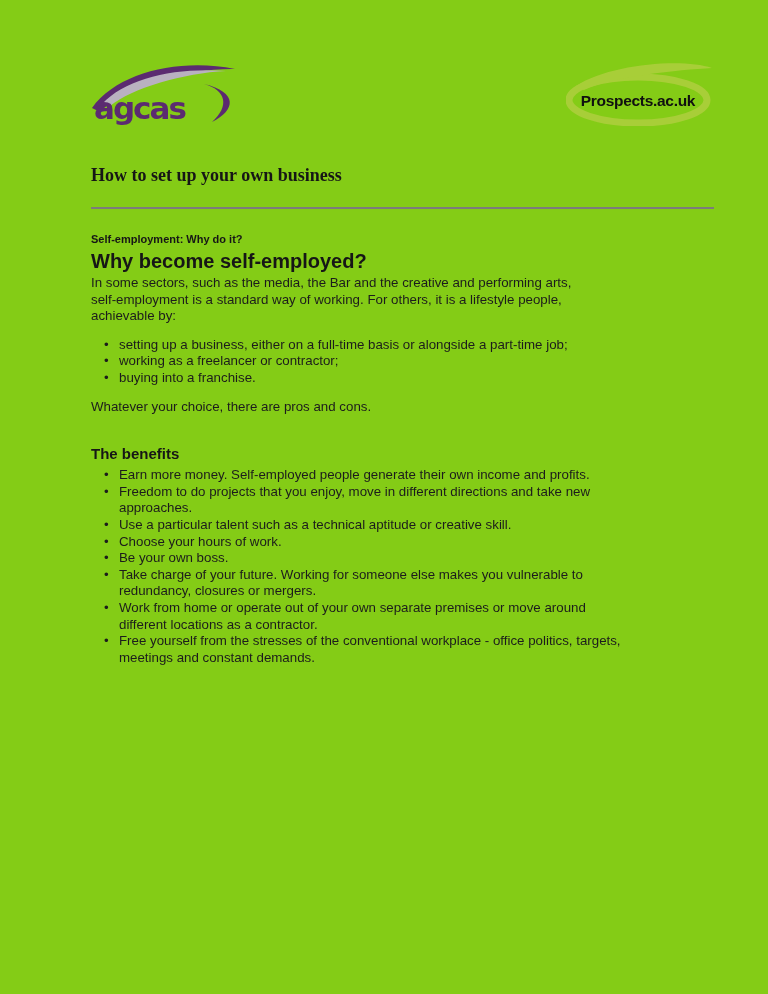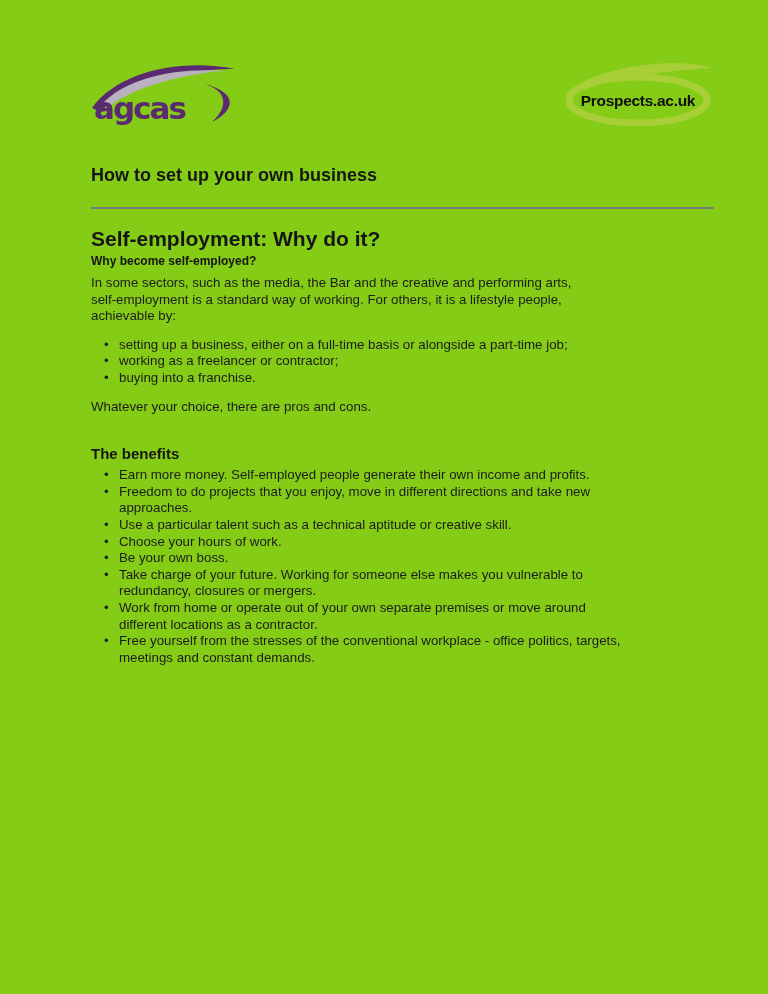--- a/index.html
+++ b/index.html
@@ -18,31 +18,31 @@
   .logo-agcas svg { width:150px; height:66px; display:block; }
   .logo-prospects svg { width:148px; height:66px; display:block; }
 
   .content {
     position:absolute; left:91px; top:0; width:632px;
     padding-top:164px;
     font-size:13.3px; line-height:16.6px;
   }
   .content > * { margin:0; }
   .doc-title {
-    font-size:18px; line-height:22px; font-weight:bold; color:#161616;
+    font-size:18px; line-height:22px; font-weight:bold; color:#161616;font-family:Liberation Serif, serif;
   }
   .rule {
     margin-top:21px; width:623px; height:0;
     border:none; border-top:2px solid #7c7c7c;
   }
   .section-heading {
-    margin-top:20px; font-size:21px; line-height:20px; font-weight:bold; color:#161616;
+    margin-top:20px; font-size:11px; line-height:20px; font-weight:bold; color:#161616;
   }
   .subsection-heading {
-    margin-top:3px; font-size:12px; line-height:18px; font-weight:bold; color:#161616;
+    margin-top:3px; font-size:20px; line-height:18px; font-weight:bold; color:#161616;
   }
   .intro-paragraph { margin-top:5px; white-space:pre-line; }
   .plain-paragraph { margin-top:12px; }
   .benefits-heading {
     margin-top:29px; font-size:15px; line-height:19px; font-weight:bold; color:#161616;
   }
   ul.bullet-list {
     list-style:none; padding:0; margin:0;
   }
   ul.bullet-list.choices { margin-top:12px; }

